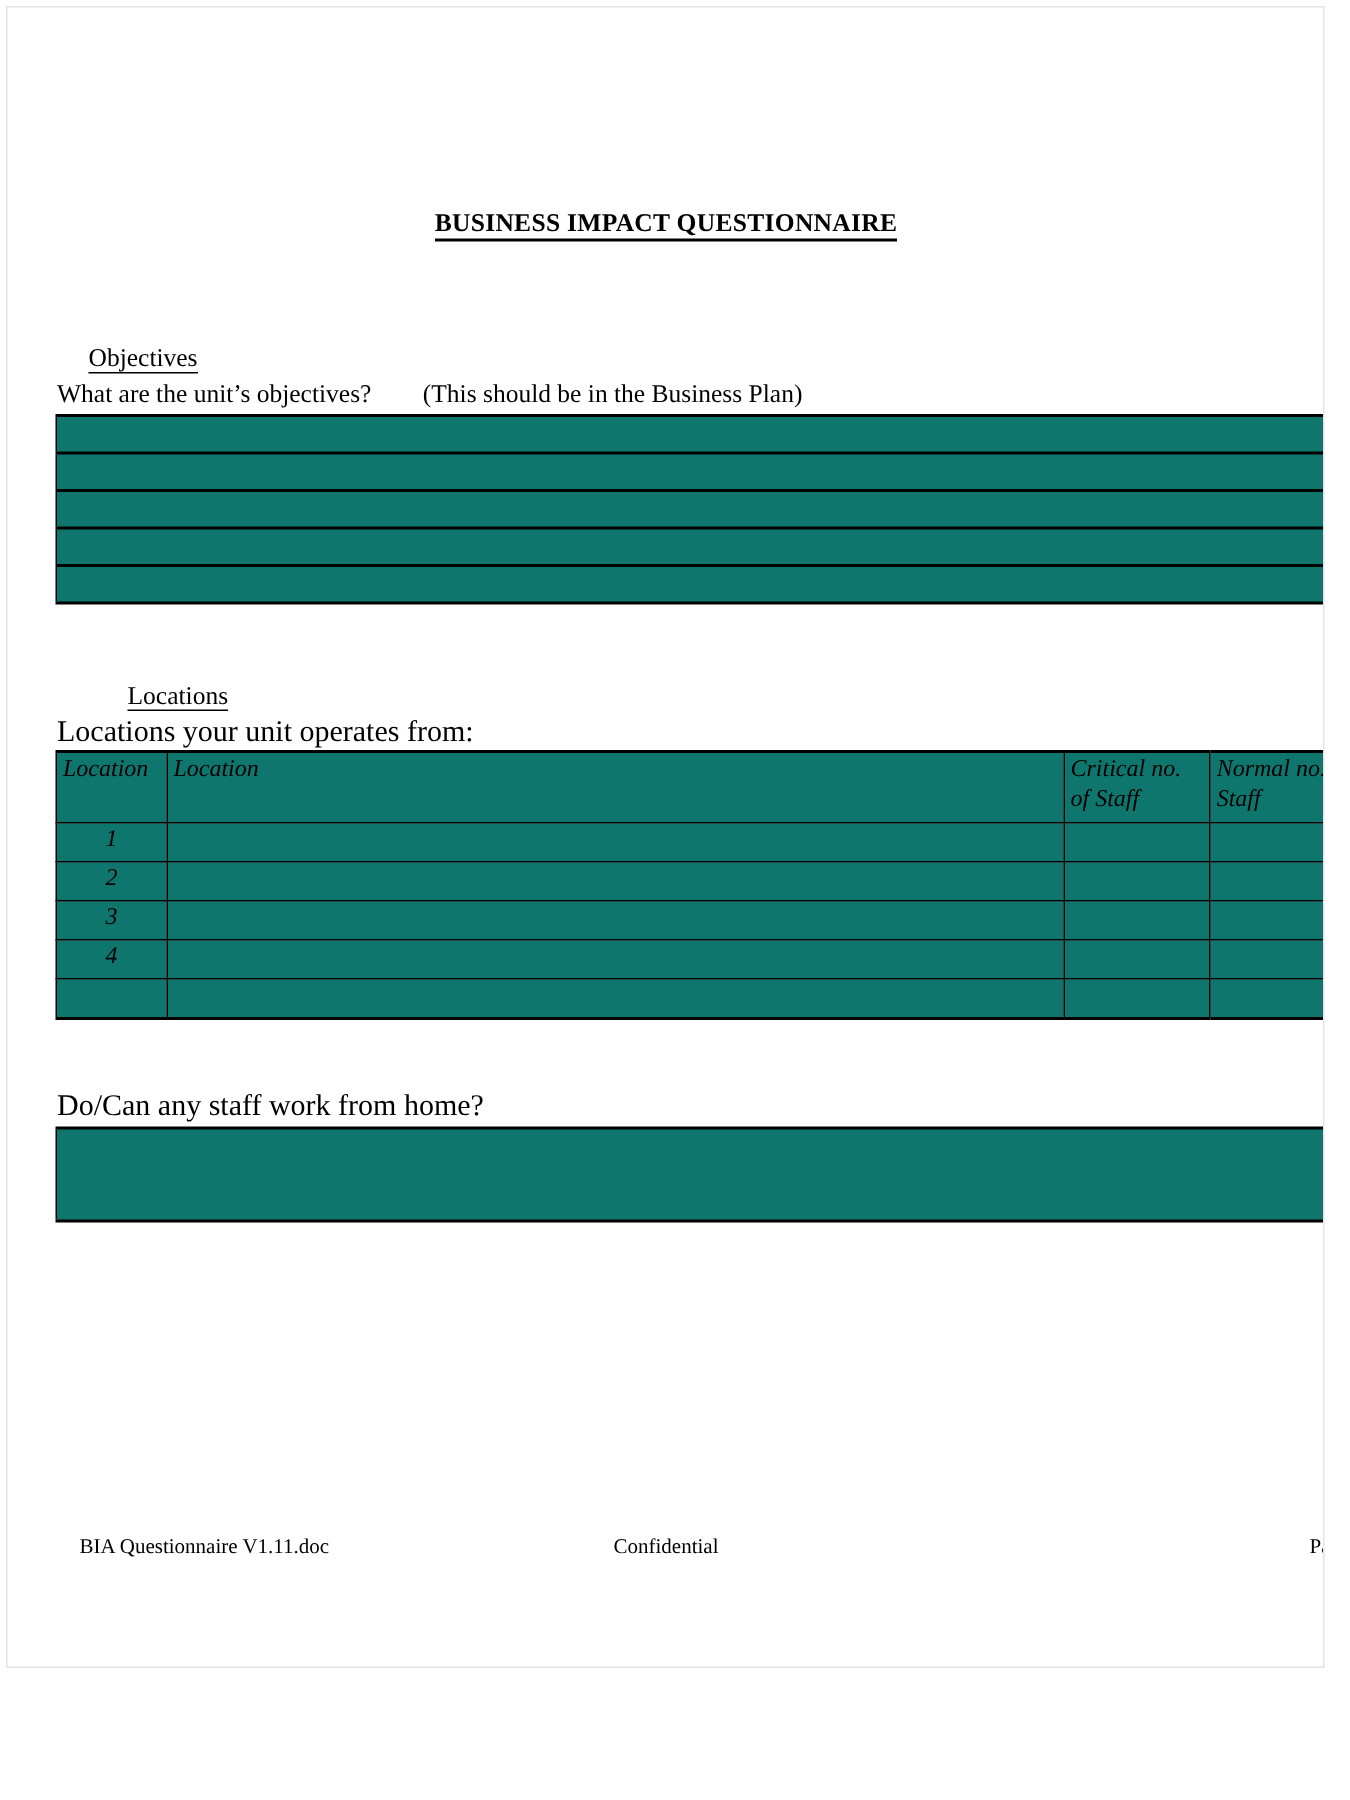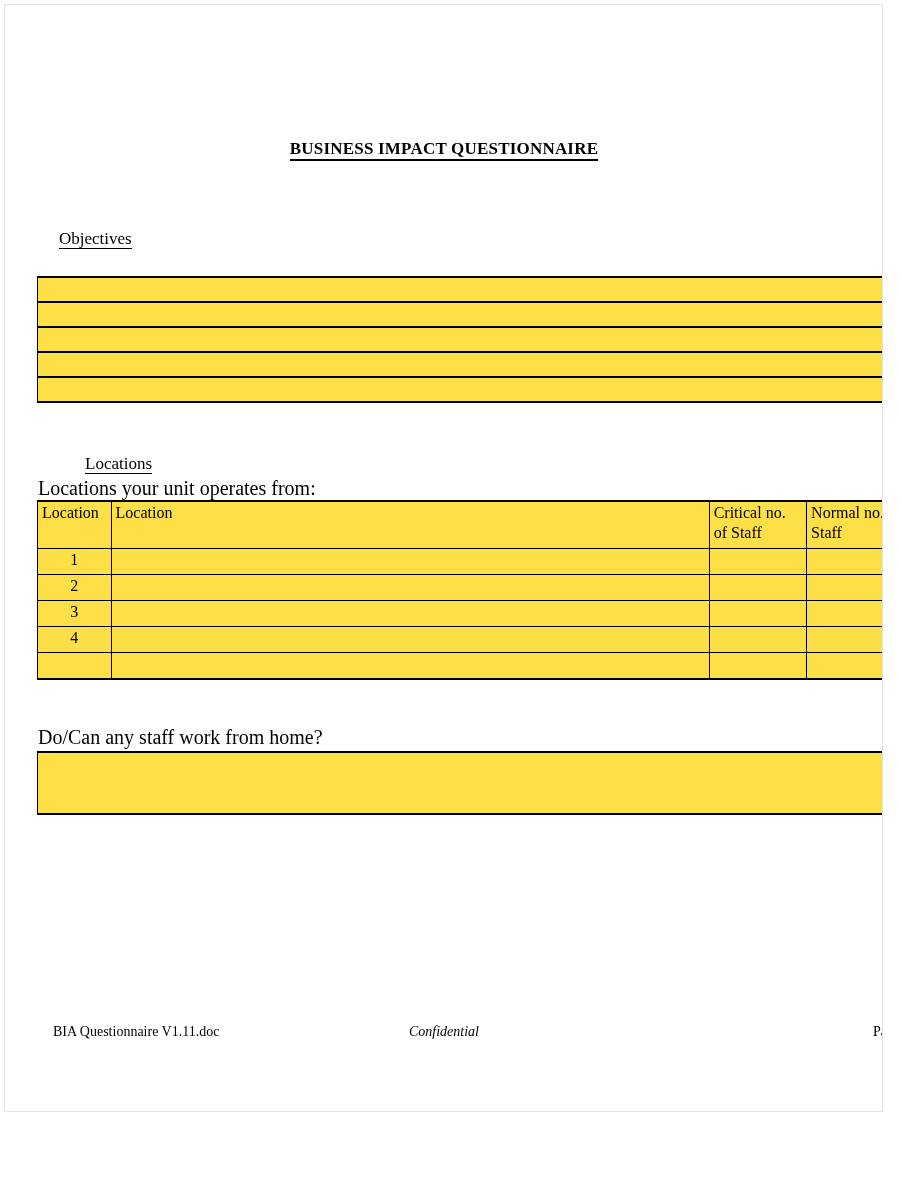--- a/index.html
+++ b/index.html
@@ -92,21 +92,22 @@
     table-layout: fixed;
     font-size: 16px;
   }
   table.form-table td,
   table.form-table th {
     border: 1px solid #000;
     padding: 1px 4px;
     vertical-align: top;
     font-weight: normal;
     text-align: left;
-    background: #fde047;
+    background: #0f766e;
+    font-style: italic;
   }
 
   
   #objectives-table {
     left: 32px;
     top: 271px;
     width: 880px;      
   }
   #objectives-table td {
     height: 21px;
@@ -168,37 +169,41 @@
     position: absolute;
     left: 0;
     top: 1016px;
     width: 878px;
     height: 22px;
     font-size: 14px;
     line-height: 22px;
     white-space: nowrap;
   }
   .footer-left  { position: absolute; left: 48px;  top: 0; }
-  .footer-center{ position: absolute; left: 0; top: 0; width: 878px; text-align: center; font-style: italic; }
+  .footer-center{ position: absolute; left: 0; top: 0; width: 878px; text-align: center; }
   .footer-right { position: absolute; left: 868px; top: 0; }
 </style>
 </head>
 <body>
 
 <div class="page">
   <div class="sheet-inner">
 
     <div class="doc-title">
       <span>BUSINESS IMPACT QUESTIONNAIRE</span>
     </div>
 
     <div class="section-heading" style="left:33px; top:224px;margin-left:21px;">
       <span>Objectives</span>
     </div>
 
+    <div class="q-label">
+      <span>What are the unit’s objectives?</span>
+      <span class="q-hint">(This should be in the Business Plan)</span>
+    </div>
 
     <table class="form-table" id="objectives-table">
       <tbody>
         <tr>
           <td></td>
         </tr>
         <tr>
           <td></td>
         </tr>
         <tr>

